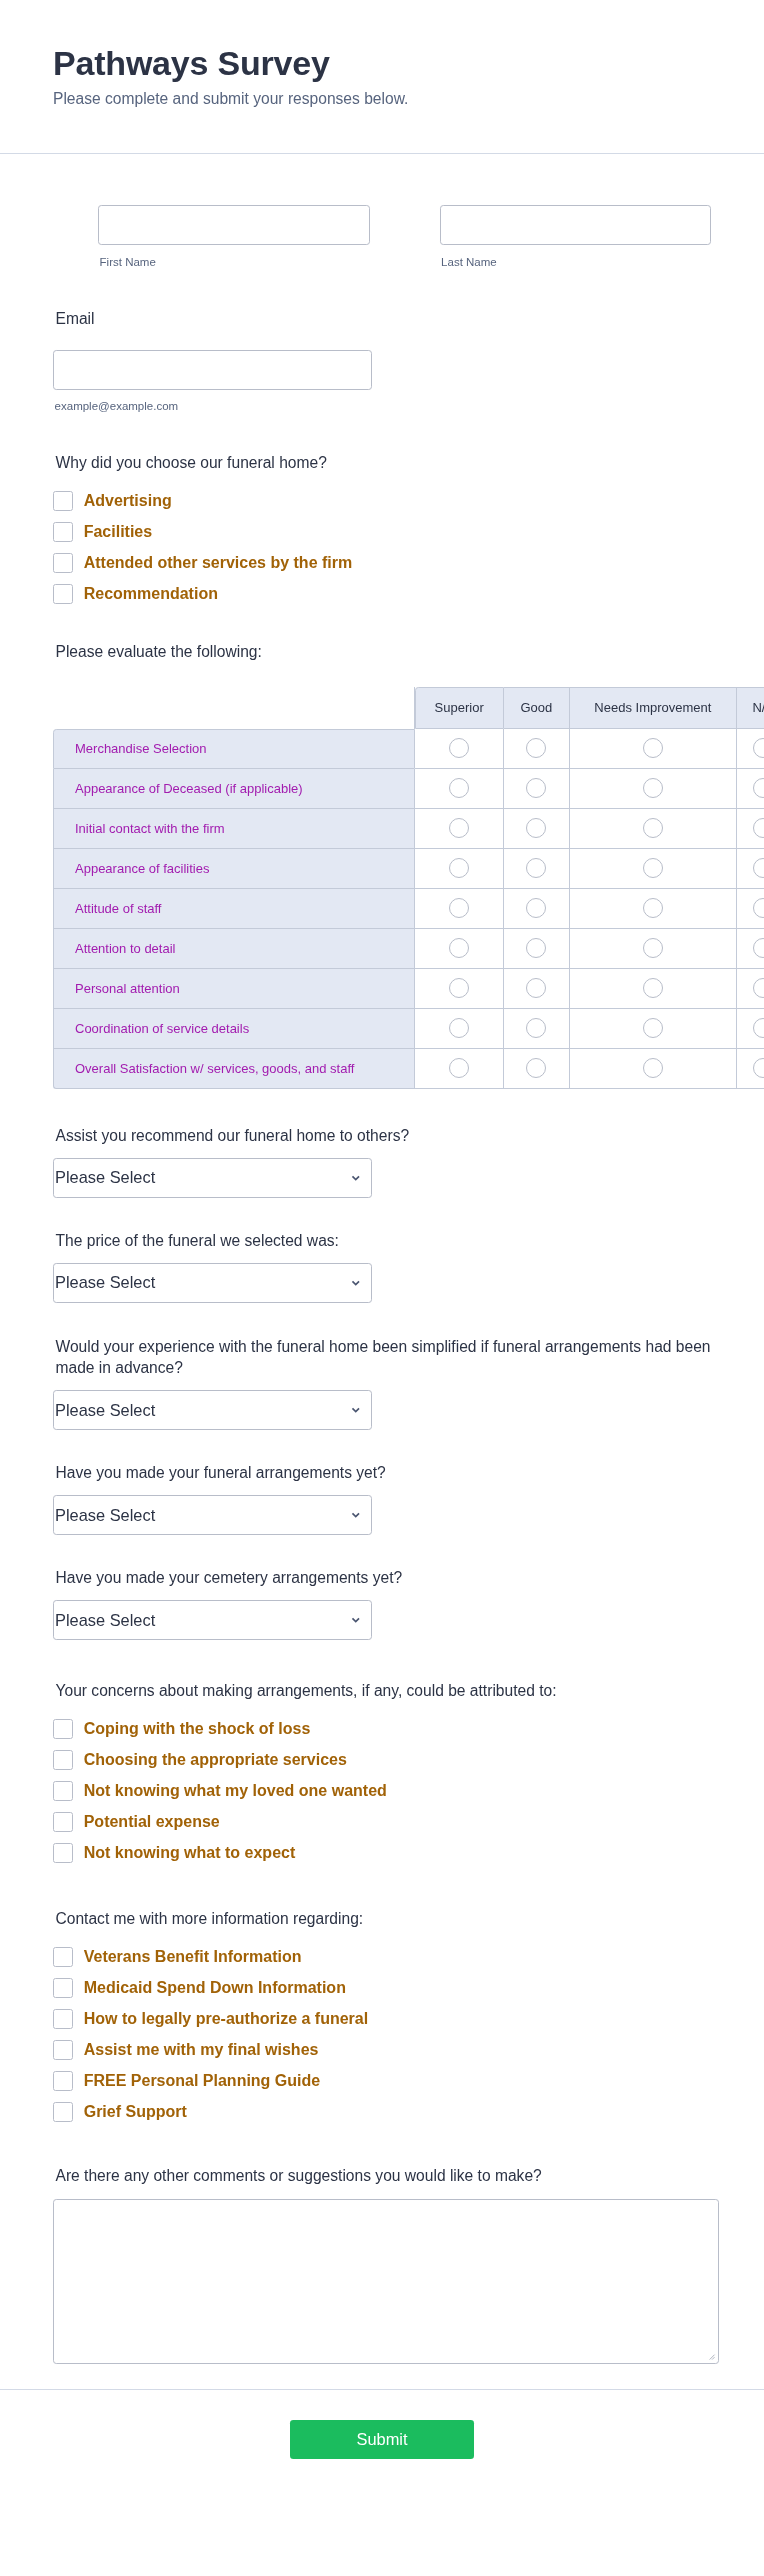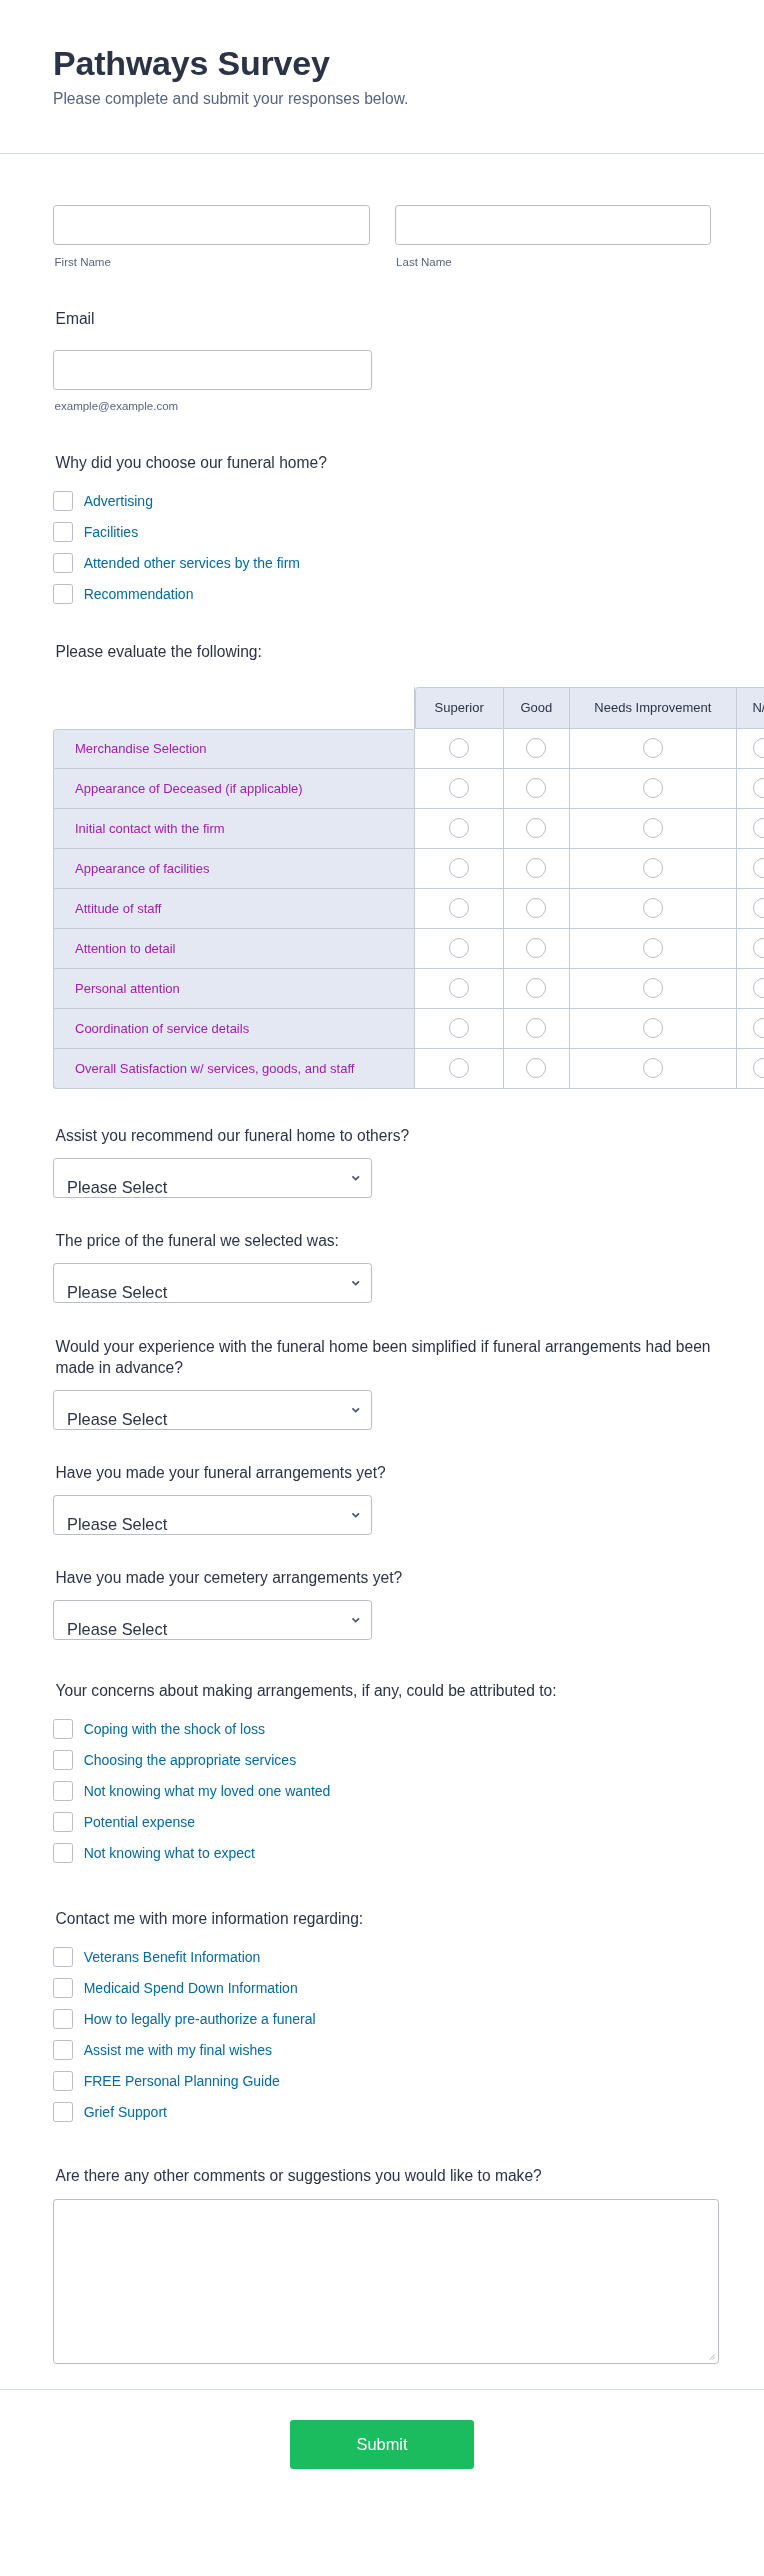--- a/index.html
+++ b/index.html
@@ -10,58 +10,58 @@
   .header p { font-size: 15.6px; color: #57647e; margin-top: 5px; line-height: 20px; }
 
   .form { padding: 0 53px; }
   .field-label { font-size: 15.6px; color: #2c3345; line-height: 20.5px; padding-left: 2.5px; }
   .sub-label { font-size: 11.5px; color: #57647e; margin-top: 10.7px; padding-left: 1.6px; }
 
   .input { display: block; height: 40px; border: 0.8px solid #b8bdc9; border-radius: 3.3px; background: #fff; width: 100%; font-size: 15px; padding: 0 10px; font-family: inherit; color: #2c3345; }
 
   .name-block { padding-top: 31px; }
   .name-row { display: flex; gap: 25px; margin-top: 20px; }
-  .name-col { flex: 1; }
+  .name-col { flex: 1; margin-left: 45px; }
 
   .email-block { padding-top: 41px; }
   .email-block .input { width: 319px; margin-top: 20.5px; }
 
   .choice-block { padding-top: 41px; }
   .check-list { margin-top: 11.5px; }
   .check-item { display: flex; align-items: center; height: 31px; }
   .checkbox { width: 20px; height: 20px; border: 0.8px solid #b8bdc9; border-radius: 2.5px; background: #fff; flex: 0 0 20px; }
-  .check-label { font-size: 14px; color: #0369a1; margin-left: 10.7px; }
+  .check-label { font-size: 16px; color: #a16207; margin-left: 10.7px; font-weight: bold; }
 
   .matrix-block { padding-top: 33px; }
   .matrix { margin-top: 24px; width: 738px; border-collapse: separate; border-spacing: 0; font-size: 13px; }
   .matrix th, .matrix td { border-right: 0.8px solid #c3cad8; border-bottom: 0.8px solid #c3cad8; }
   .matrix th { background: #e3e8f3; font-weight: 400; color: #2c3345; height: 42px; text-align: center; border-top: 0.8px solid #c3cad8; }
   .matrix th.first-h { border-top-left-radius: 3.3px; border-left: 0.8px solid #c3cad8; }
   .matrix th.last-h { border-top-right-radius: 3.3px; }
   .matrix th.blank { background: #fff; border: none; border-right: 0.8px solid #c3cad8; }
   .matrix td.row-label { background: #e3e8f3; border-left: 0.8px solid #c3cad8; padding-left: 21px; height: 40px; width: 326px; color: #a21caf; }
   .matrix tr.first-row td.row-label { border-top: 0.8px solid #c3cad8; border-top-left-radius: 3.3px; }
   .matrix tr.last-row td.row-label { border-bottom-left-radius: 3.3px; }
   .matrix tr.last-row td:last-child { border-bottom-right-radius: 3.3px; }
   .matrix td.radio-cell { text-align: center; background: #fff; }
   .radio { display: inline-block; width: 20px; height: 20px; border: 0.8px solid #b8bdc9; border-radius: 50%; vertical-align: middle; }
   .c-sup { width: 80px; } .c-good { width: 60px; } .c-need { width: 150px; } .c-na { width: 49px; }
 
   .select-block { padding-top: 37px; }
   .select-block.tight { padding-top: 33px; }
-  .select { position: relative; width: 319px; height: 40px; border: 0.8px solid #b8bdc9; border-radius: 3.3px; margin-top: 11.5px; display: flex; align-items: flex-end; padding-left: 13px; font-size: 16.4px; color: #2c3345; background: #fff; }
+  .select { position: relative; width: 319px; height: 40px; border: 0.8px solid #b8bdc9; border-radius: 3.3px; margin-top: 11.5px; display: flex; align-items: center; padding-left: 1px; font-size: 16.4px; color: #2c3345; background: #fff; }
   .chevron { position: absolute; right: 10px; top: 14px; width: 11.5px; height: 10px; }
   .multiline { line-height: 21.4px; }
 
   .comment-block { padding-top: 39px; }
   .textarea { display: block; margin-top: 12.3px; width: 666px; height: 165px; border: 0.8px solid #b8bdc9; border-radius: 3.3px; background: #fff; position: relative; }
   .resize-icon { position: absolute; right: 2.5px; bottom: 2.5px; width: 7.4px; height: 7.4px; }
 
   .footer { margin-top: 25px; border-top: 0.8px solid #d3dae6; height: 119px; display: flex; justify-content: center; padding-top: 30px; }
-  .submit { width: 184px; height: 49px; background: #1bbc5e; color: #fff; border: none; border-radius: 3.3px; font-size: 16.4px; font-family: inherit; }
+  .submit { width: 184px; height: 39px; background: #1bbc5e; color: #fff; border: none; border-radius: 3.3px; font-size: 16.4px; font-family: inherit; }
 </style>
 </head>
 <body>
 
 <div class="header">
   <h1>Pathways Survey</h1>
   <p>Please complete and submit your responses below.</p>
 </div>
 
 <div class="form">

